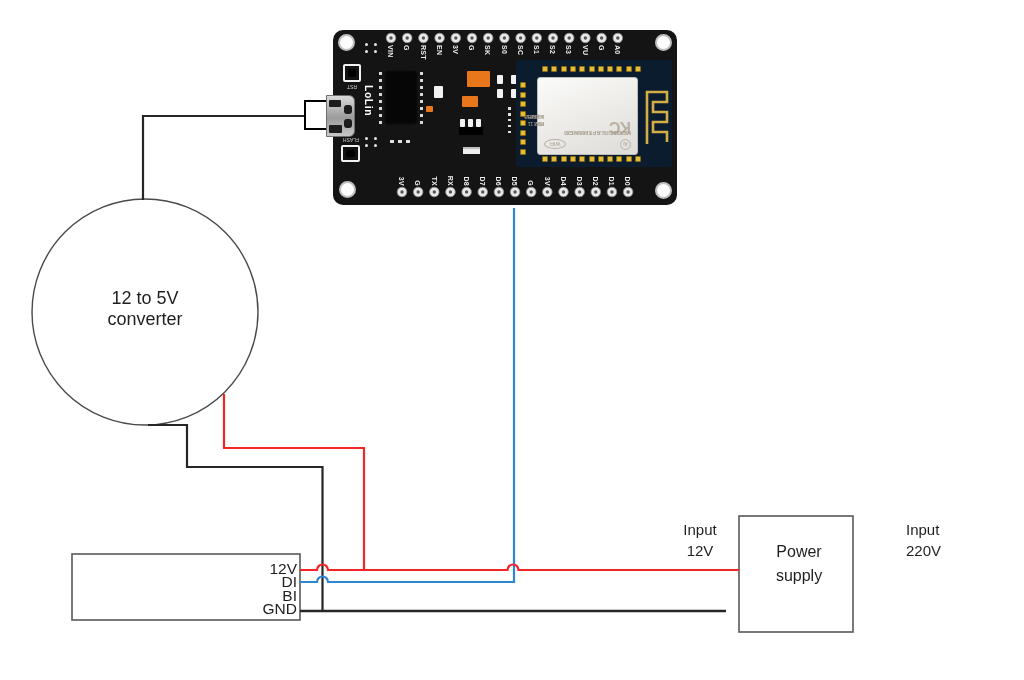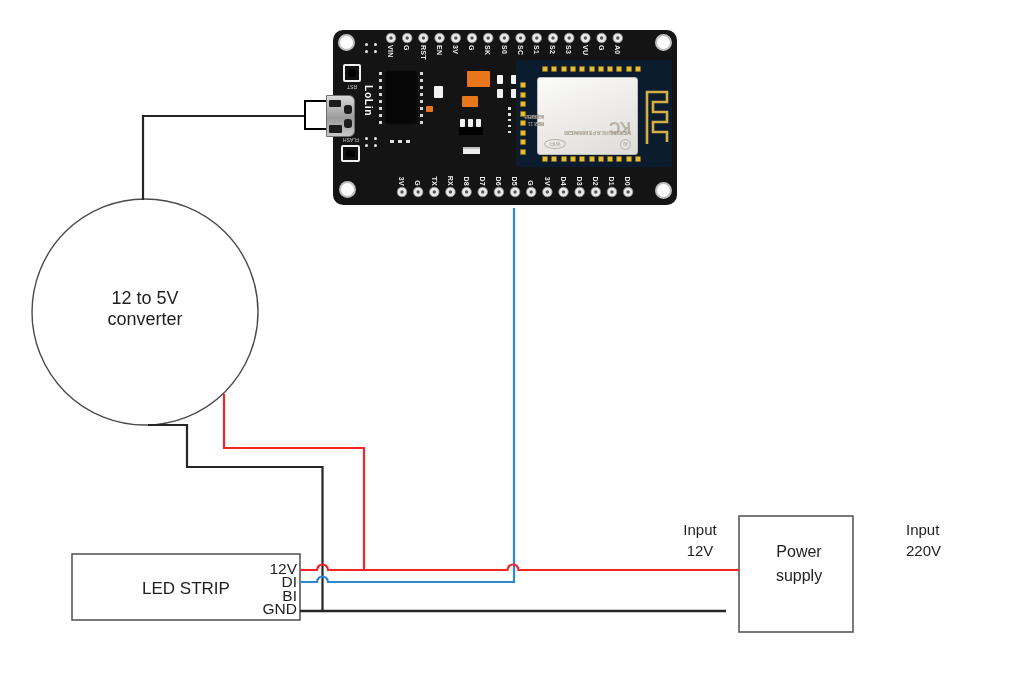--- a/index.html
+++ b/index.html
@@ -103,21 +103,20 @@
     <path fill="none" stroke-width="2.2" d="M224,394 L224,448 L364,448 L364,569" stroke="#f42525"></path>
 
     <path fill="none" stroke-width="2.2" d="M300,570 L317,570 A5.5,5.5 0 0 1 328,570 L507.5,570 A5.5,5.5 0 0 1 518.5,570 L739,570" stroke="#f42525"></path>
   </svg>
 
   <div class="lbl converter-label center">
     <div>12 to 5V</div>
     <div>converter</div>
   </div>
 
-  <div class="lbl ledstrip-title center">LED STRIP</div>
 
   <div class="lbl ledstrip-pins right">
     <div>12V</div>
     <div>DI</div>
     <div>BI</div>
     <div>GND</div>
   </div>
 
   <div class="lbl power-label center">
     <div>Power</div>

